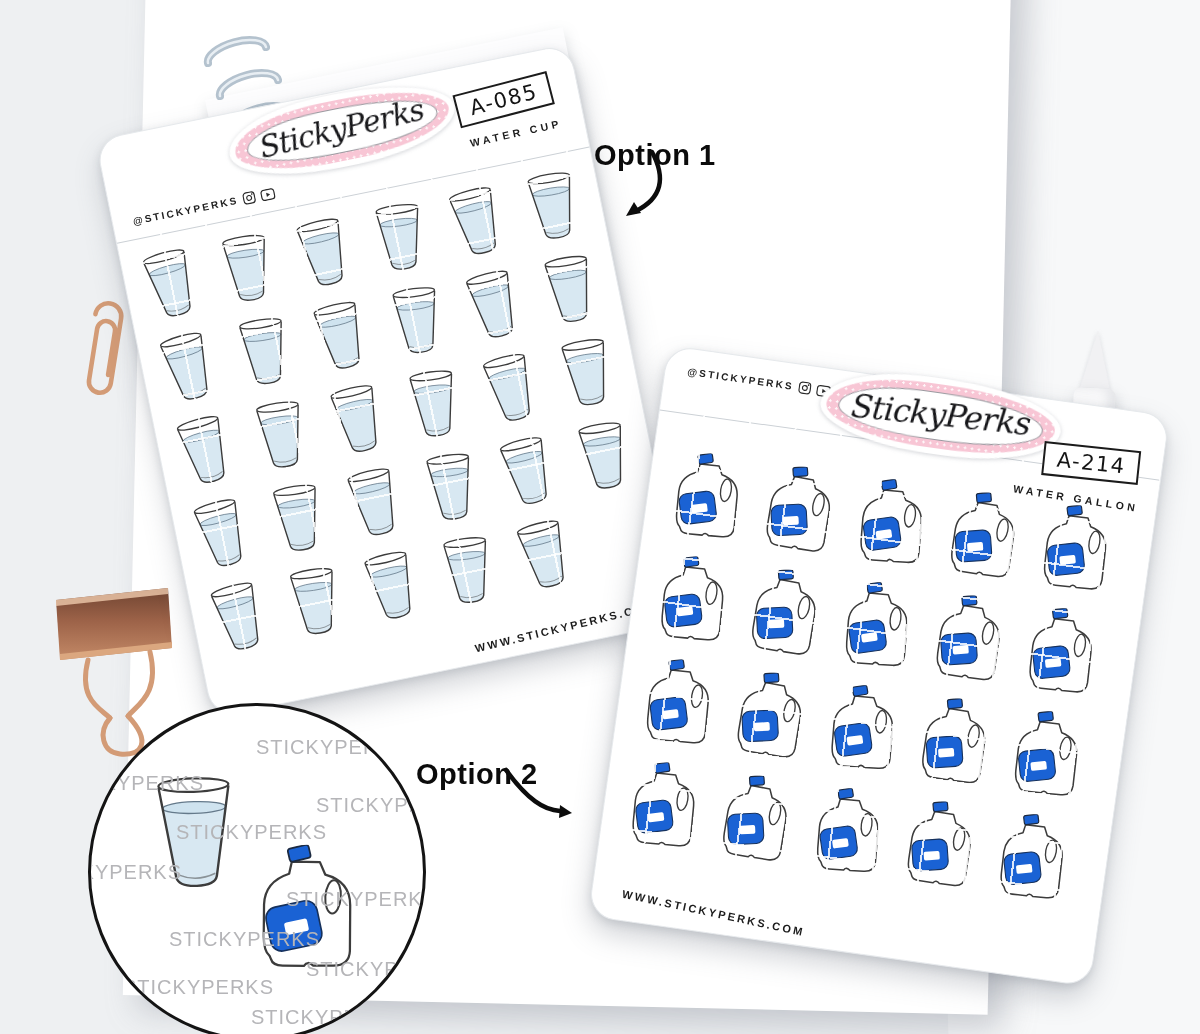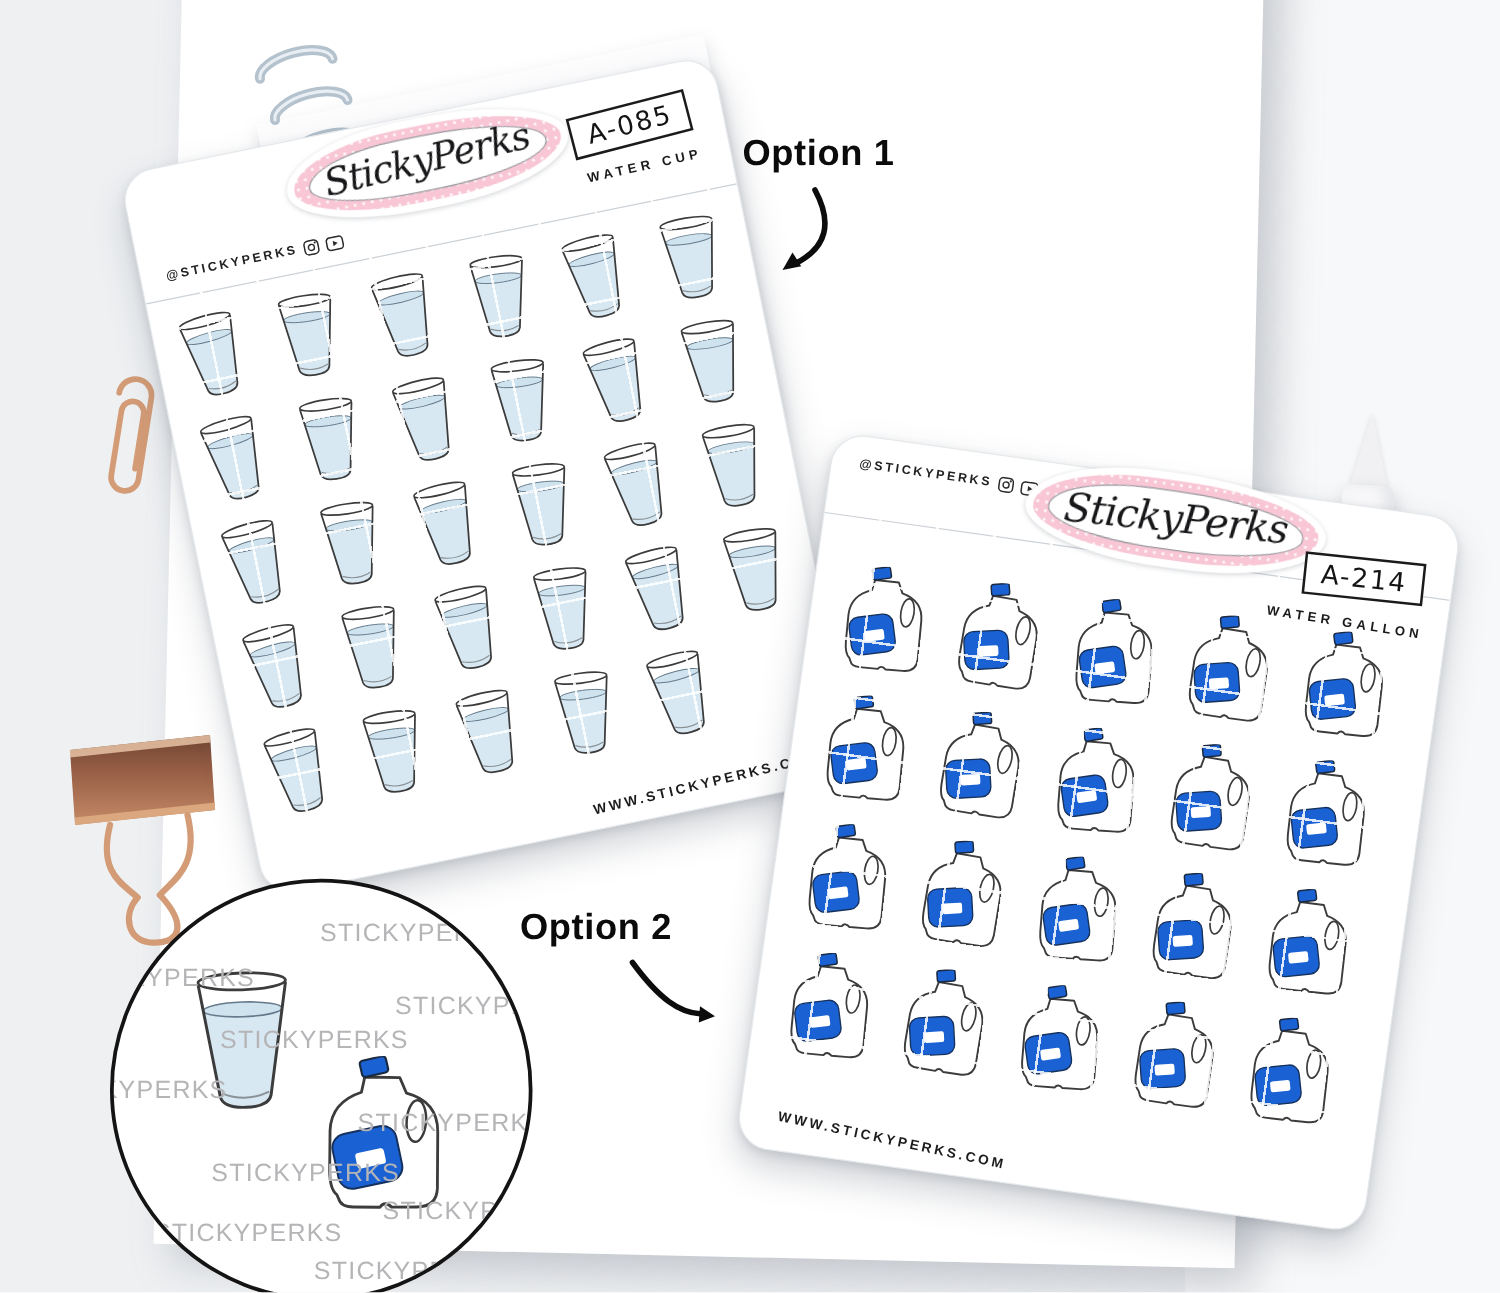--- a/index.html
+++ b/index.html
@@ -67,21 +67,21 @@
 
   .grid{position:absolute;display:flex;flex-direction:column;z-index:4;}
   .grid1{left:20px;top:116px;right:20px;}
   .grid2{left:20px;top:100px;right:20px;}
   .srow{display:flex;align-items:flex-start;height:85px;gap:28px;}
   .grid2 .srow{height:104px;gap:17px;}
   .sticker{flex:none;}
 
   
   .option-label{position:absolute;font-size:29px;font-weight:700;color:#0b0b0b;
-    letter-spacing:.5px;z-index:40;}
+    letter-spacing:.5px;z-index:40;margin-top:32px;}
   .opt1{left:594px;top:107px;}
   .opt2{left:416px;top:726px;}
   .arrows{position:absolute;left:0;top:0;z-index:40;pointer-events:none;}
 
   
   .detail-circle{position:absolute;left:88px;top:703px;width:332px;height:332px;
     border-radius:50%;background:#fff;border:3px solid #141414;overflow:hidden;z-index:30;}
   .wm{position:absolute;font-size:20px;letter-spacing:1px;color:#b5b5b8;white-space:nowrap;}
   .big-cup{position:absolute;left:62px;top:55px;transform:rotate(-2deg);}
   .big-gallon{position:absolute;left:158px;top:128px;transform:rotate(-3deg);}

